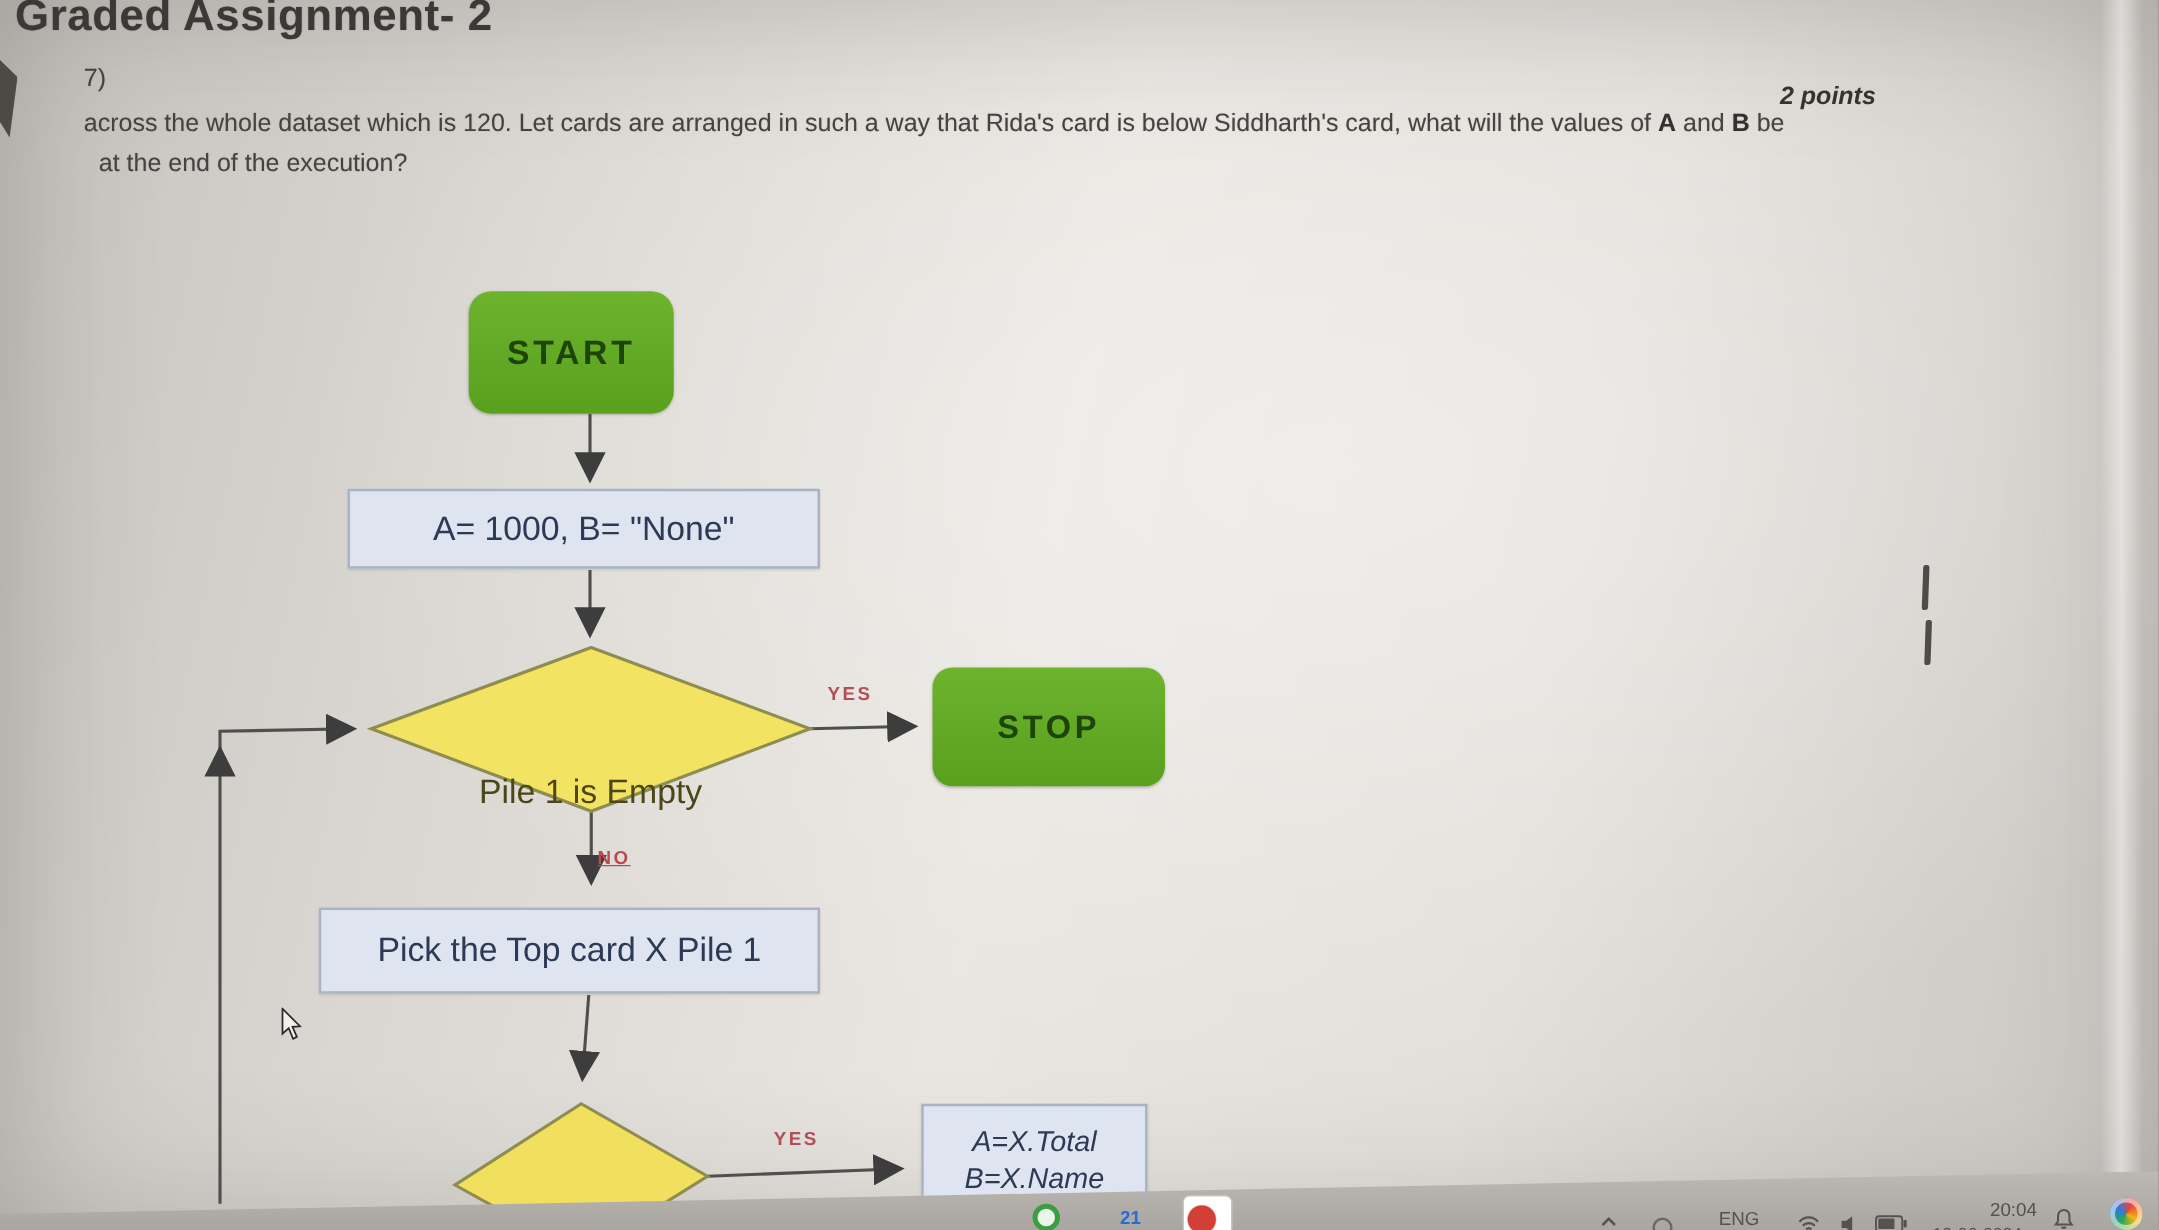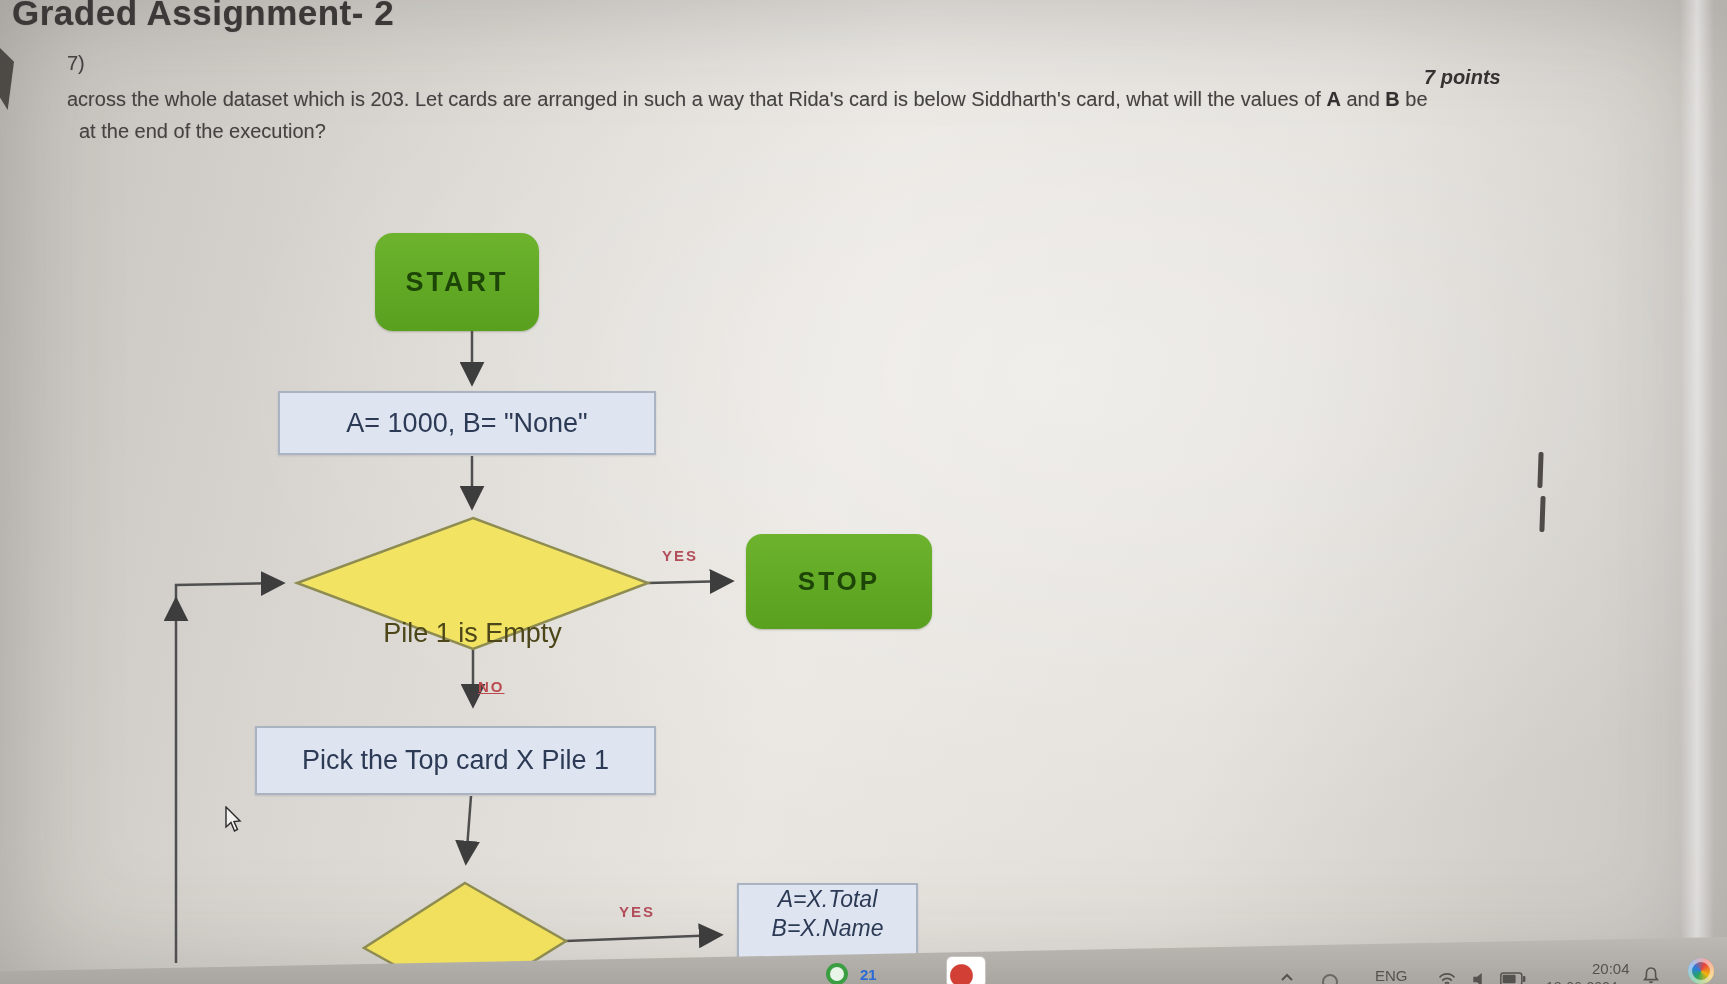--- a/index.html
+++ b/index.html
@@ -53,22 +53,22 @@
   .ring-gray{width:16px;height:16px;border-radius:50%;border:2px solid #6b6966;box-sizing:border-box;}
   .browser-ic{width:26px;height:26px;border-radius:50%;background:conic-gradient(from 30deg,#e8453c,#f2b50f 90deg,#29a65c 180deg,#2a7de1 270deg,#e8453c 360deg);box-shadow:inset 0 0 0 4px rgba(255,255,255,.55);}
 </style>
 </head>
 <body>
 
 <div class="screen">
 
   <div class="abs page-title">Graded Assignment- 2</div>
   <div class="abs qline qnum">7)</div>
-  <div class="abs qpoints">7 points</div>
-  <div class="abs qline qline2"><span>across the whole dataset which is 203. Let cards are arranged in such a way that Rida's card is below Siddharth's card, what will the values of </span><span class="qbold">A</span><span> and </span><span class="qbold">B</span><span> be</span></div>
+  <div class="abs qpoints">2 points</div>
+  <div class="abs qline qline2"><span>across the whole dataset which is 120. Let cards are arranged in such a way that Rida's card is below Siddharth's card, what will the values of </span><span class="qbold">A</span><span> and </span><span class="qbold">B</span><span> be</span></div>
   <div class="abs qline qline3">at the end of the execution?</div>
 
   <svg class="abs" style="left:0;top:0;" width="1727" height="984" viewBox="0 0 1727 984">
     <defs>
       <marker id="ah" markerWidth="11" markerHeight="10" refX="8.5" refY="5" orient="auto">
         <path d="M0,0 L10,5 L0,10 Z" fill="#3d3d3d"></path>
       </marker>
     </defs>
     <g stroke="#4f4f4f" stroke-width="2.5" fill="none">
       <line x1="472" y1="331" x2="472" y2="383" marker-end="url(#ah)"></line>
@@ -98,37 +98,37 @@
     <span>STOP</span>
   </div>
   <div class="abs branch" style="left:478px;top:678px;color:#bb4a4e;text-decoration:underline;">NO</div>
   <div class="abs pbox" style="left:255px;top:726px;width:401px;height:69px;font-size:27px;">
     <span>Pick the Top card X Pile 1</span>
   </div>
   <div class="abs dtext" style="left:364px;top:883px;width:202px;height:121px;font-size:24px;">
     <span>X.Total&lt;=A</span>
   </div>
   <div class="abs branch" style="left:619px;top:903px;">YES</div>
-  <div class="abs pbox" style="left:737px;top:883px;width:181px;height:92px;flex-direction:column;justify-content:flex-start;font-size:23px;font-style:italic;line-height:1.25;">
+  <div class="abs pbox" style="left:737px;top:883px;width:181px;height:92px;flex-direction:column;justify-content:flex-start;padding-top:14px;font-size:23px;font-style:italic;line-height:1.25;">
     <span>A=X.Total</span>
     <span>B=X.Name</span>
   </div>
 
   <svg class="abs" style="left:224px;top:806px;" width="20" height="28" viewBox="0 0 20 28">
     <path d="M2,1 L2,21 L7,16.5 L10.5,25 L13.5,23.5 L10,15.5 L16,15 Z" fill="#f2f1ef" stroke="#2a2a2a" stroke-width="1.4"></path>
   </svg>
 
   <div class="abs mark-left"></div>
   <div class="abs rmark" style="left:1538px;top:452px;"></div>
   <div class="abs rmark" style="left:1540px;top:496px;"></div>
   <div class="abs streak"></div>
 
   <div class="abs taskbar">
     <div class="tb ring-green" style="left:826px;top:28px;"></div>
-    <div class="tb badge21" style="left:860px;top:31px;text-align:center;">21</div>
+    <div class="tb badge21" style="left:896px;top:31px;text-align:center;">21</div>
     <div class="tb photo-ic" style="left:946px;top:21px;"></div>
     <svg class="tb" style="left:1280px;top:37px;" width="14" height="10" viewBox="0 0 14 10">
       <path d="M2,8 L7,3 L12,8" fill="none" stroke="#55534f" stroke-width="2"></path>
     </svg>
     <div class="tb ring-gray" style="left:1322px;top:39px;"></div>
     <div class="tb tb-text" style="left:1375px;top:32px;">ENG</div>
     <svg class="tb" style="left:1437px;top:35px;" width="20" height="17" viewBox="0 0 18 16">
       <g fill="none" stroke="#55534f" stroke-width="1.6">
         <path d="M2,7 A9,9 0 0 1 16,7"></path>
         <path d="M4.5,10 A6,6 0 0 1 13.5,10"></path>

